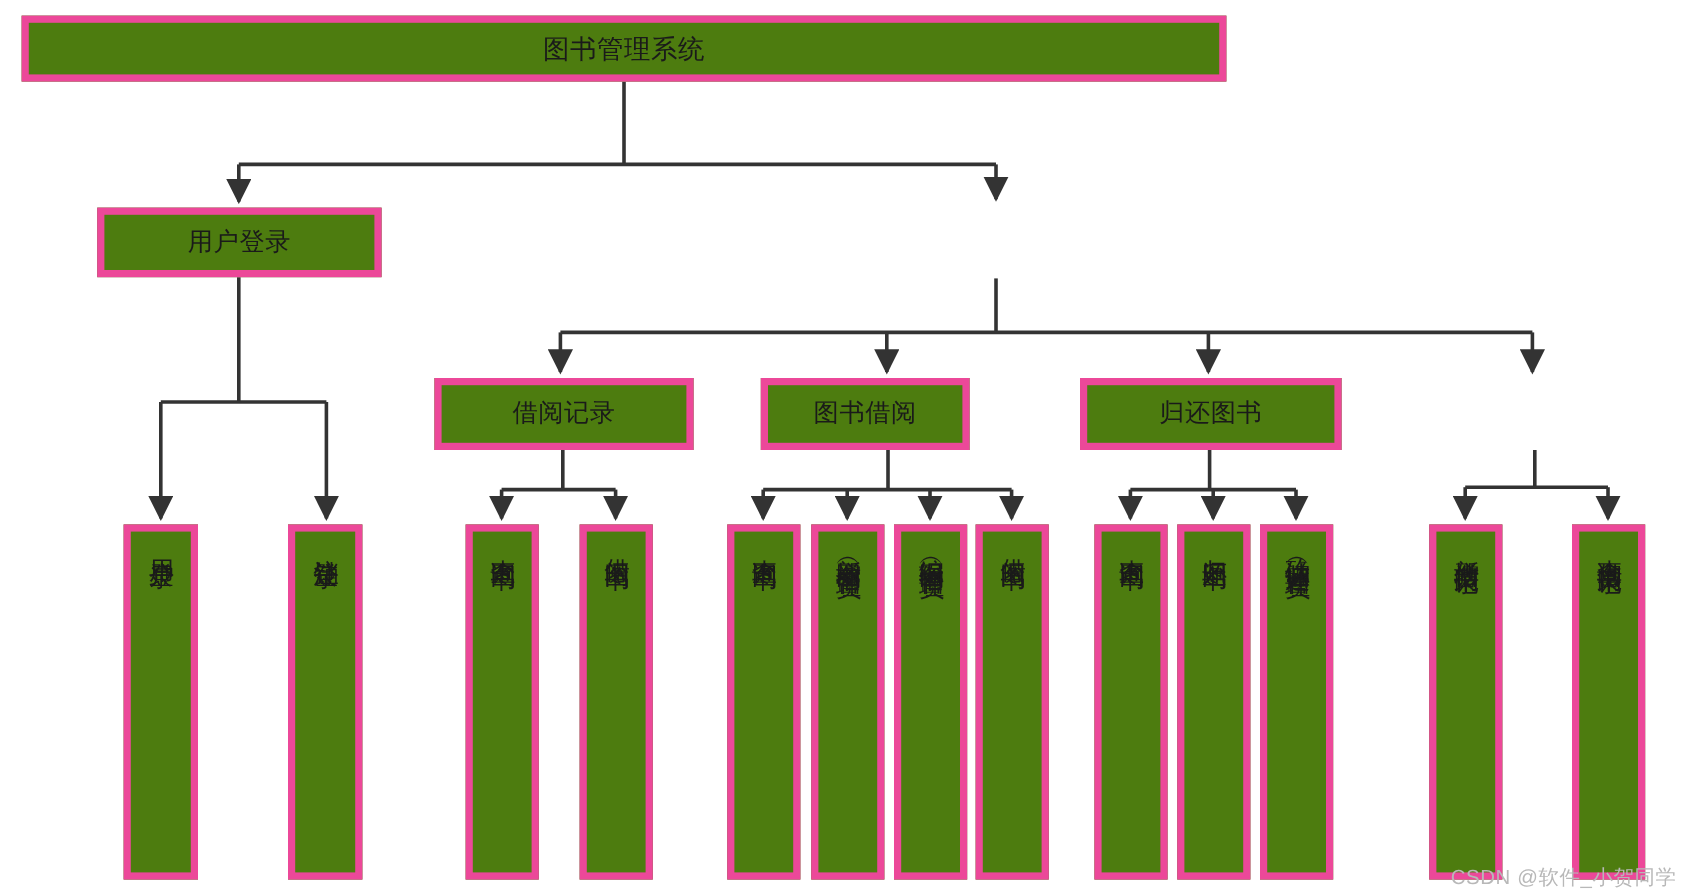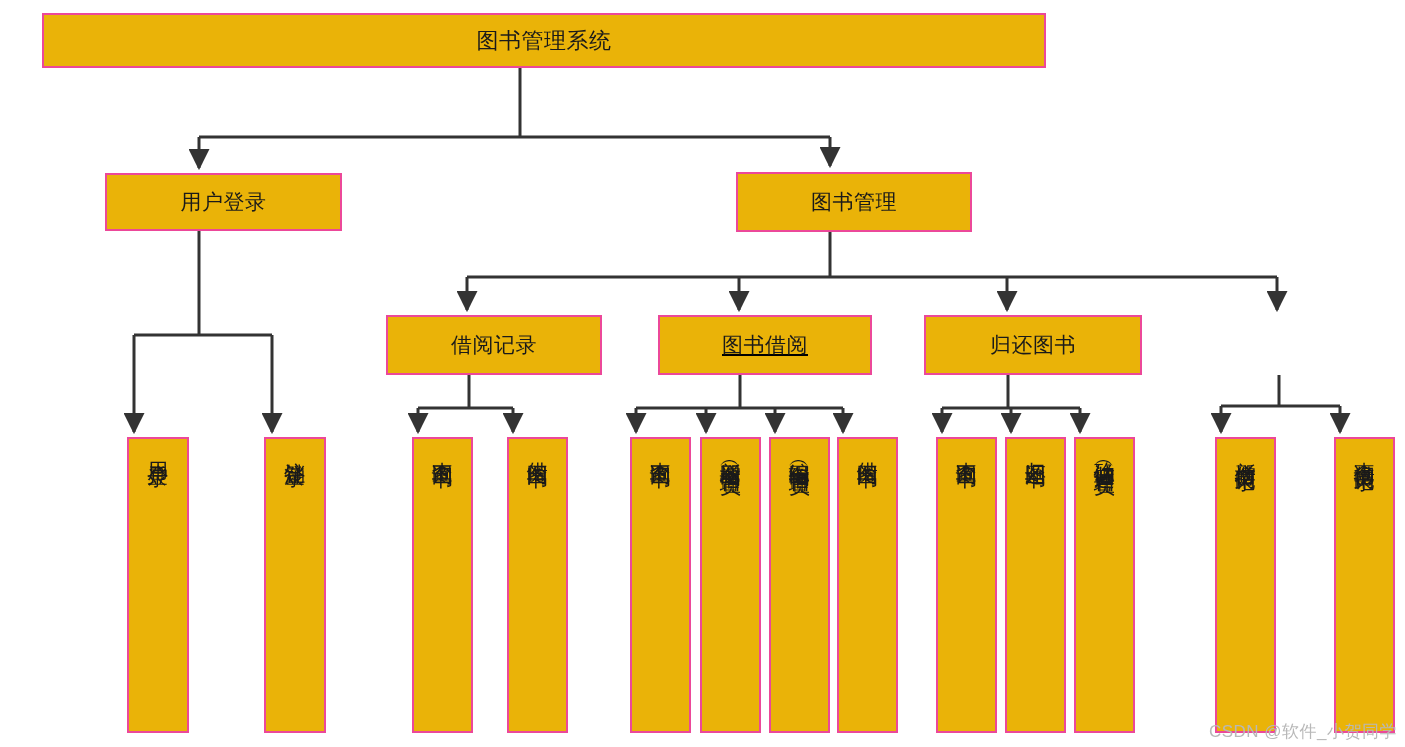--- a/index.html
+++ b/index.html
@@ -23,27 +23,26 @@
     position: absolute;
     left: 0;
     top: 0;
     width: 1405px;
     height: 747px;
     pointer-events: none;
   }
   .node {
     position: absolute;
     box-sizing: border-box;
-    background: #eab308;
-    border: 2px solid #ec4899;
+    background: #4d7c0f;
+    border: 6px solid #ec4899;
     display: flex;
     align-items: center;
     justify-content: center;
     overflow: hidden;
-    margin-left: 24px;
   }
   .node-label {
     color: #1a1a1a;
     text-align: center;
     line-height: 1.15;
     letter-spacing: 0.5px;
     white-space: nowrap;
   }
   .node.horizontal .node-label {
     font-size: 21px;
@@ -129,28 +128,25 @@
     </g>
   </svg>
 
   <div class="node root horizontal" style="left:18px; top:13px; width:1004px; height:55px;">
     <span class="node-label">图书管理系统</span>
   </div>
 
   <div class="node horizontal" style="left:81px; top:173px; width:237px; height:58px;">
     <span class="node-label">用户登录</span>
   </div>
-  <div class="node horizontal" style="left:712px; top:172px; width:236px; height:60px;">
-    <span class="node-label">图书管理</span>
-  </div>
 
   <div class="node horizontal" style="left:362px; top:315px; width:216px; height:60px;">
     <span class="node-label">借阅记录</span>
   </div>
-  <div class="node horizontal" style="left:634px; top:315px; width:214px; height:60px;text-decoration:underline;">
+  <div class="node horizontal" style="left:634px; top:315px; width:174px; height:60px;">
     <span class="node-label">图书借阅</span>
   </div>
   <div class="node horizontal" style="left:900px; top:315px; width:218px; height:60px;">
     <span class="node-label">归还图书</span>
   </div>
 
   <div class="node vertical" style="left:103px; top:437px; width:62px; height:296px;">
     <span class="node-label">用户登录</span>
   </div>
   <div class="node vertical" style="left:240px; top:437px; width:62px; height:296px;">

